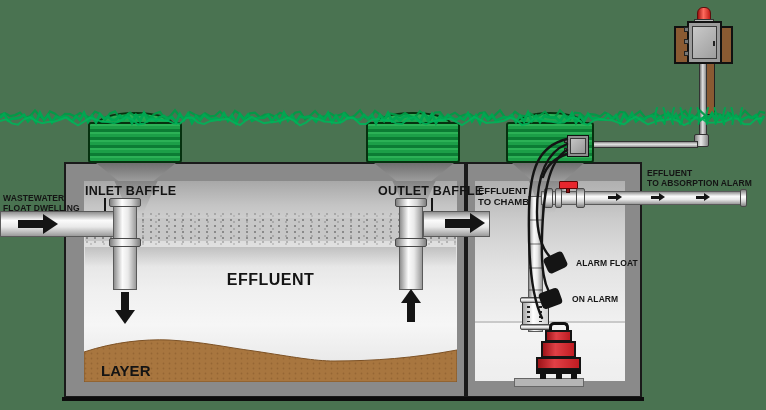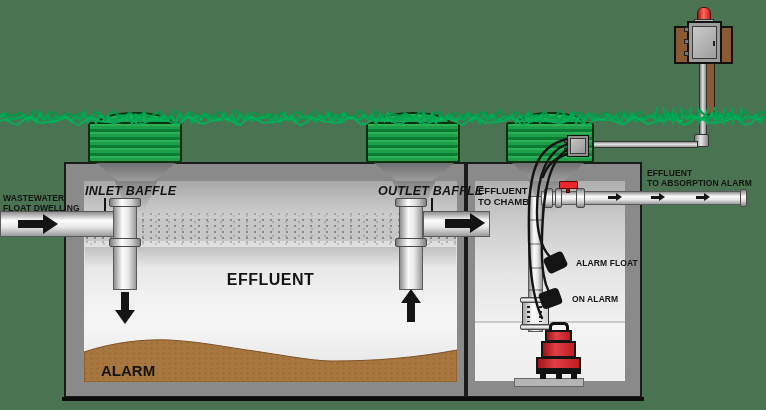--- a/index.html
+++ b/index.html
@@ -3,21 +3,21 @@
 <meta charset="utf-8">
 <style>
   html,body{margin:0;padding:0;}
   *{box-sizing:border-box;}
   .stage{position:relative;width:766px;height:410px;background:var(--background,#4a7351);
     font-family:"Liberation Sans",sans-serif;overflow:hidden;}
   .abs{position:absolute;}
   .lbl{position:absolute;color:#141414;font-weight:700;white-space:nowrap;line-height:1.05;}
   .lbl-lg{font-size:15px;}
   .lbl-xl{font-size:16px;letter-spacing:.5px;}
-  .lbl-md{font-size:12.5px;letter-spacing:.2px;font-style:italic;}
+  .lbl-md{font-size:12.5px;letter-spacing:.2px;}
   .lbl-sm{font-size:9.5px;}
   .lbl-xs{font-size:8.5px;letter-spacing:.1px;}
   .wall{position:absolute;background:var(--tank-wall,#8a8a8a);border:2px solid #1a1a1a;}
   .interior{position:absolute;}
   .int-main{background:linear-gradient(180deg,#a8a8a8 0%,#c4c4c4 12%,#dedede 30%,#f0f0f0 55%,#f6f6f6 72%,#e3e3e3 100%);}
   .int-ch{background:linear-gradient(180deg,#b0b0b0 0%,#cccccc 20%,#e4e4e4 45%,#f0f0f0 70%,#e6e6e6 100%);}
   .funnel{position:absolute;background:linear-gradient(180deg,#6f6f6f,#9d9d9d);
     clip-path:polygon(0 0,100% 0,72% 100%,28% 100%);}
   .fshadow{position:absolute;background:linear-gradient(180deg,rgba(0,0,0,.22),rgba(0,0,0,0));
     clip-path:polygon(20% 0,80% 0,60% 100%,40% 100%);}
@@ -82,21 +82,21 @@
 
   <svg width="373" height="45" viewBox="0 0 373 45" style="left:84px;top:337px;">
     <defs>
       <pattern id="sludgedots" width="6" height="5" patternUnits="userSpaceOnUse">
         <circle cx="1.5" cy="1.5" r="0.9" fill="#7d5226"></circle>
       </pattern>
     </defs>
     <path d="M0,15 C30,5 60,2 85,3 C120,5 140,10 170,14 C210,20 230,24 250,24 C290,24 330,21 373,13 L373,45 L0,45 Z" fill="var(--sludge-brown,#a8763f)" stroke="#7d5226" stroke-width="1"></path>
     <path d="M0,15 C30,5 60,2 85,3 C120,5 140,10 170,14 C210,20 230,24 250,24 C290,24 330,21 373,13 L373,45 L0,45 Z" fill="url(#sludgedots)" opacity=".45"></path>
   </svg>
-  <div class="lbl lbl-lg" style="left:101px;top:363px;">ALARM</div>
+  <div class="lbl lbl-lg" style="left:101px;top:363px;">LAYER</div>
 
   <div class="pipeh" style="left:0;top:211px;width:118px;height:26px;"></div>
   <div class="ashaft" style="left:18px;top:220px;width:25px;height:8px;"></div>
   <div class="abs" style="left:43px;top:214px;width:0;height:0;border-left:15px solid #141414;border-top:10px solid transparent;border-bottom:10px solid transparent;"></div>
 
   <div class="pipev" style="left:113px;top:200px;width:24px;height:90px;"></div>
   <div class="collar" style="left:109px;top:198px;width:32px;height:9px;"></div>
   <div class="collar" style="left:109px;top:238px;width:32px;height:9px;"></div>
   <div class="ashaft" style="left:121px;top:292px;width:8px;height:19px;"></div>
   <div class="abs" style="left:115px;top:310px;width:0;height:0;border-left:10px solid transparent;border-right:10px solid transparent;border-top:14px solid #141414;"></div>

